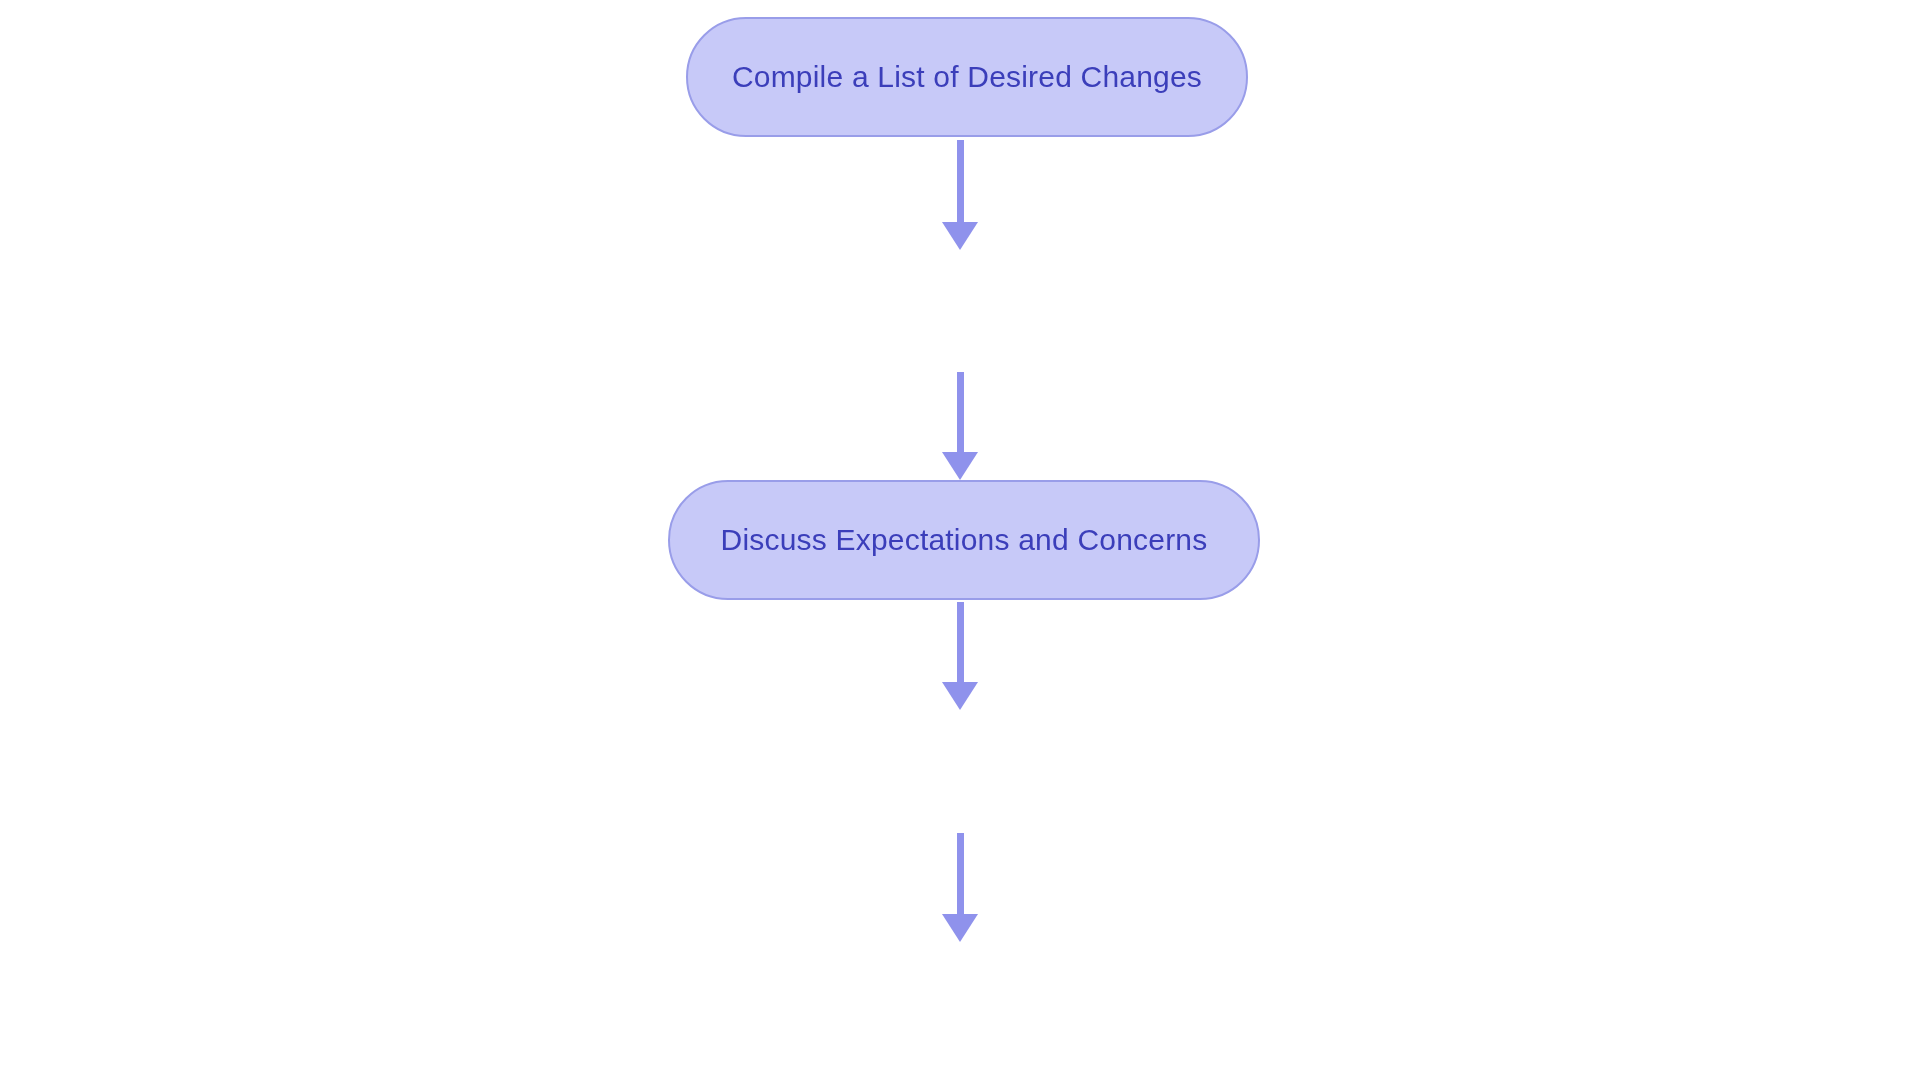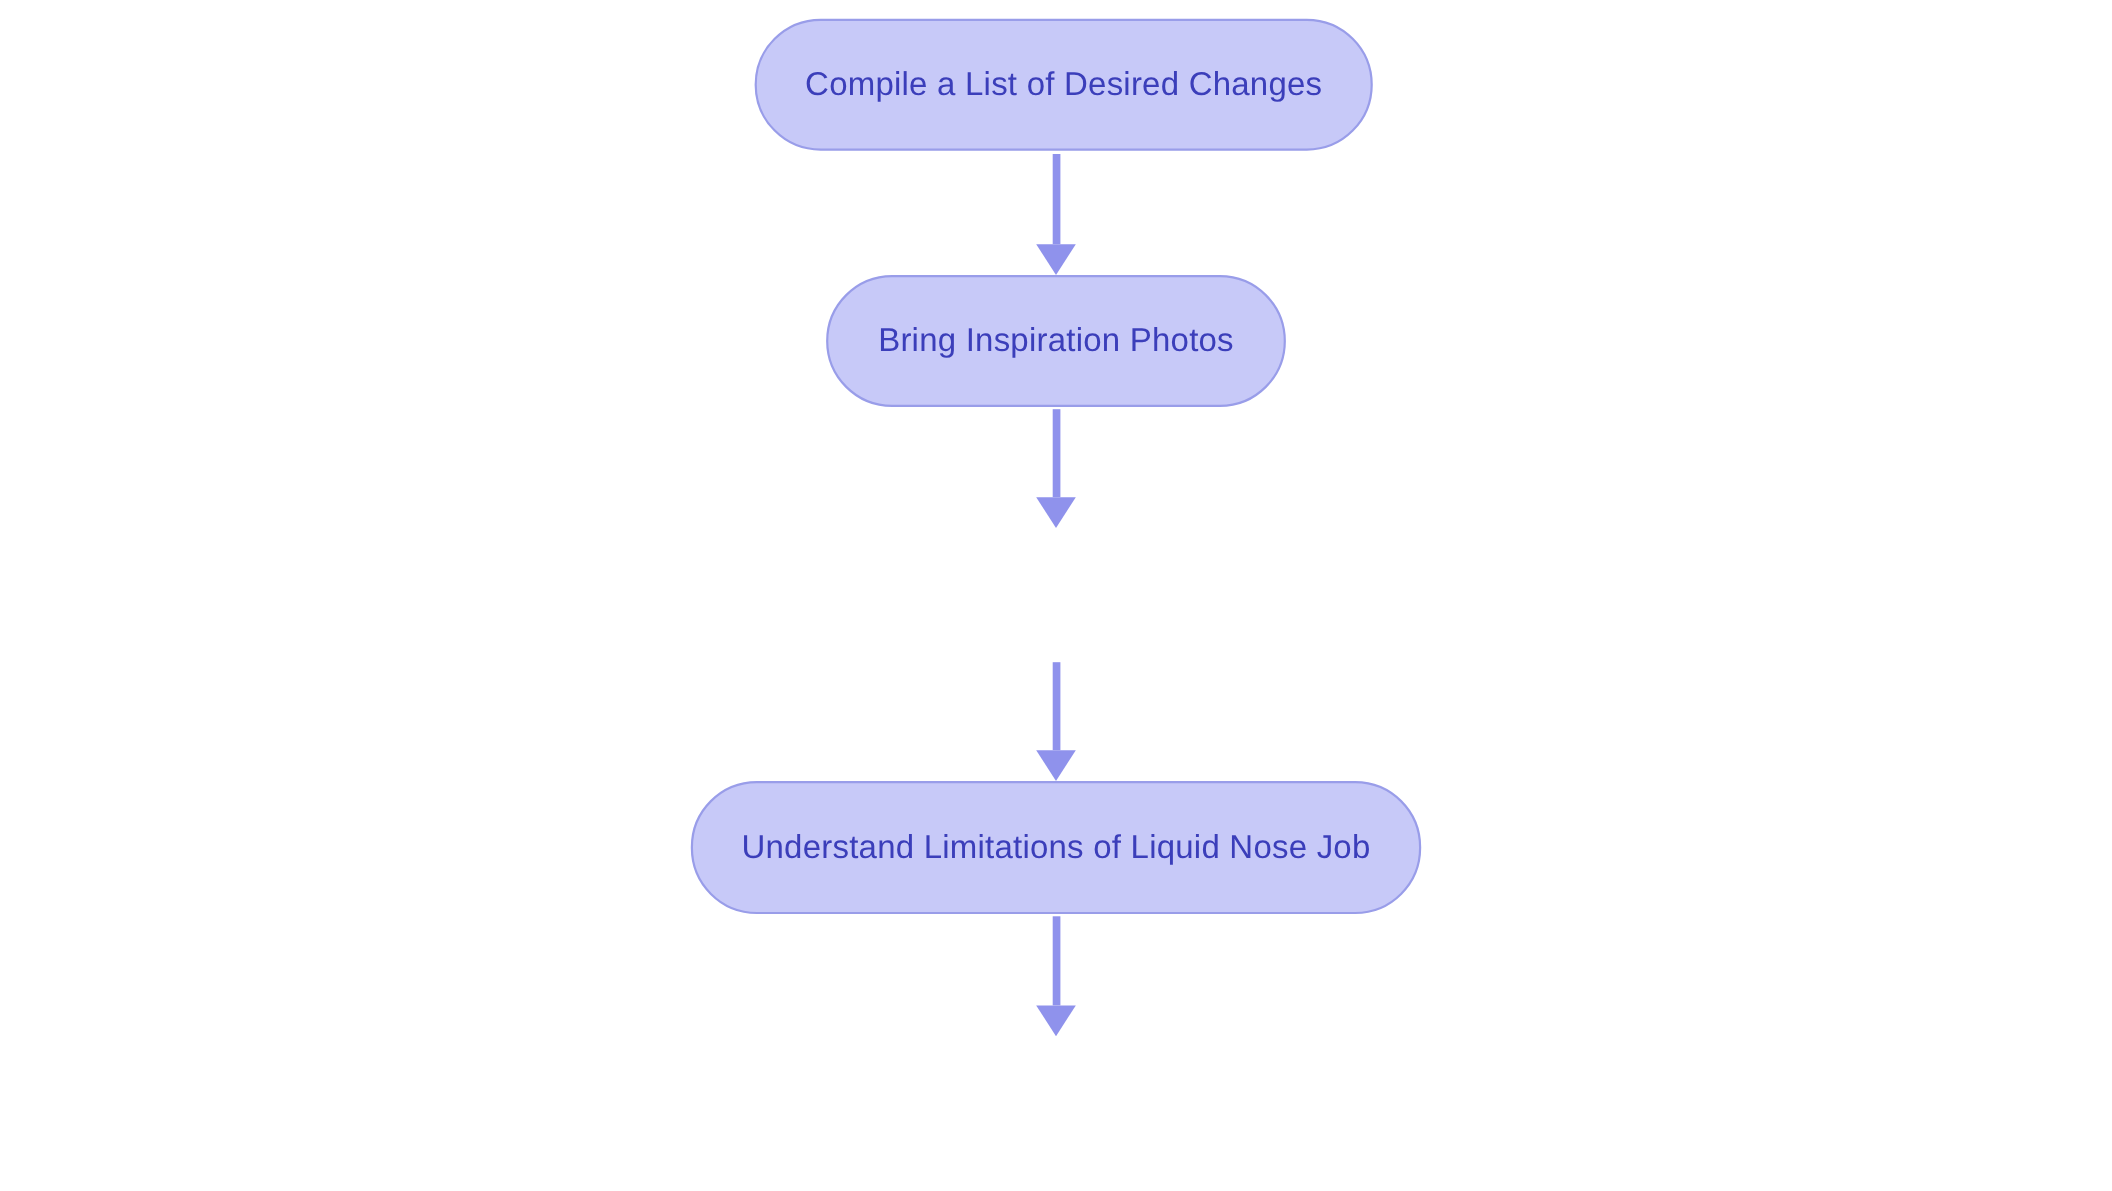--- a/index.html
+++ b/index.html
@@ -68,38 +68,35 @@
 
   <div class="node node-0">
     <span>Compile a List of Desired Changes</span>
   </div>
 
   <div class="arrow arrow-0">
     <div class="arrow-line"></div>
     <div class="arrow-head"></div>
   </div>
 
-  <div class="node node-1">
-    <span>Bring Inspiration Photos</span>
-  </div>
 
   <div class="arrow arrow-1">
     <div class="arrow-line"></div>
     <div class="arrow-head"></div>
   </div>
 
+  <div class="node node-2">
+    <span>Discuss Expectations and Concerns</span>
+  </div>
 
   <div class="arrow arrow-2">
     <div class="arrow-line"></div>
     <div class="arrow-head"></div>
   </div>
 
-  <div class="node node-3">
-    <span>Understand Limitations of Liquid Nose Job</span>
-  </div>
 
   <div class="arrow arrow-3">
     <div class="arrow-line"></div>
     <div class="arrow-head"></div>
   </div>
 
 
 </div>
 
 </body></html>

